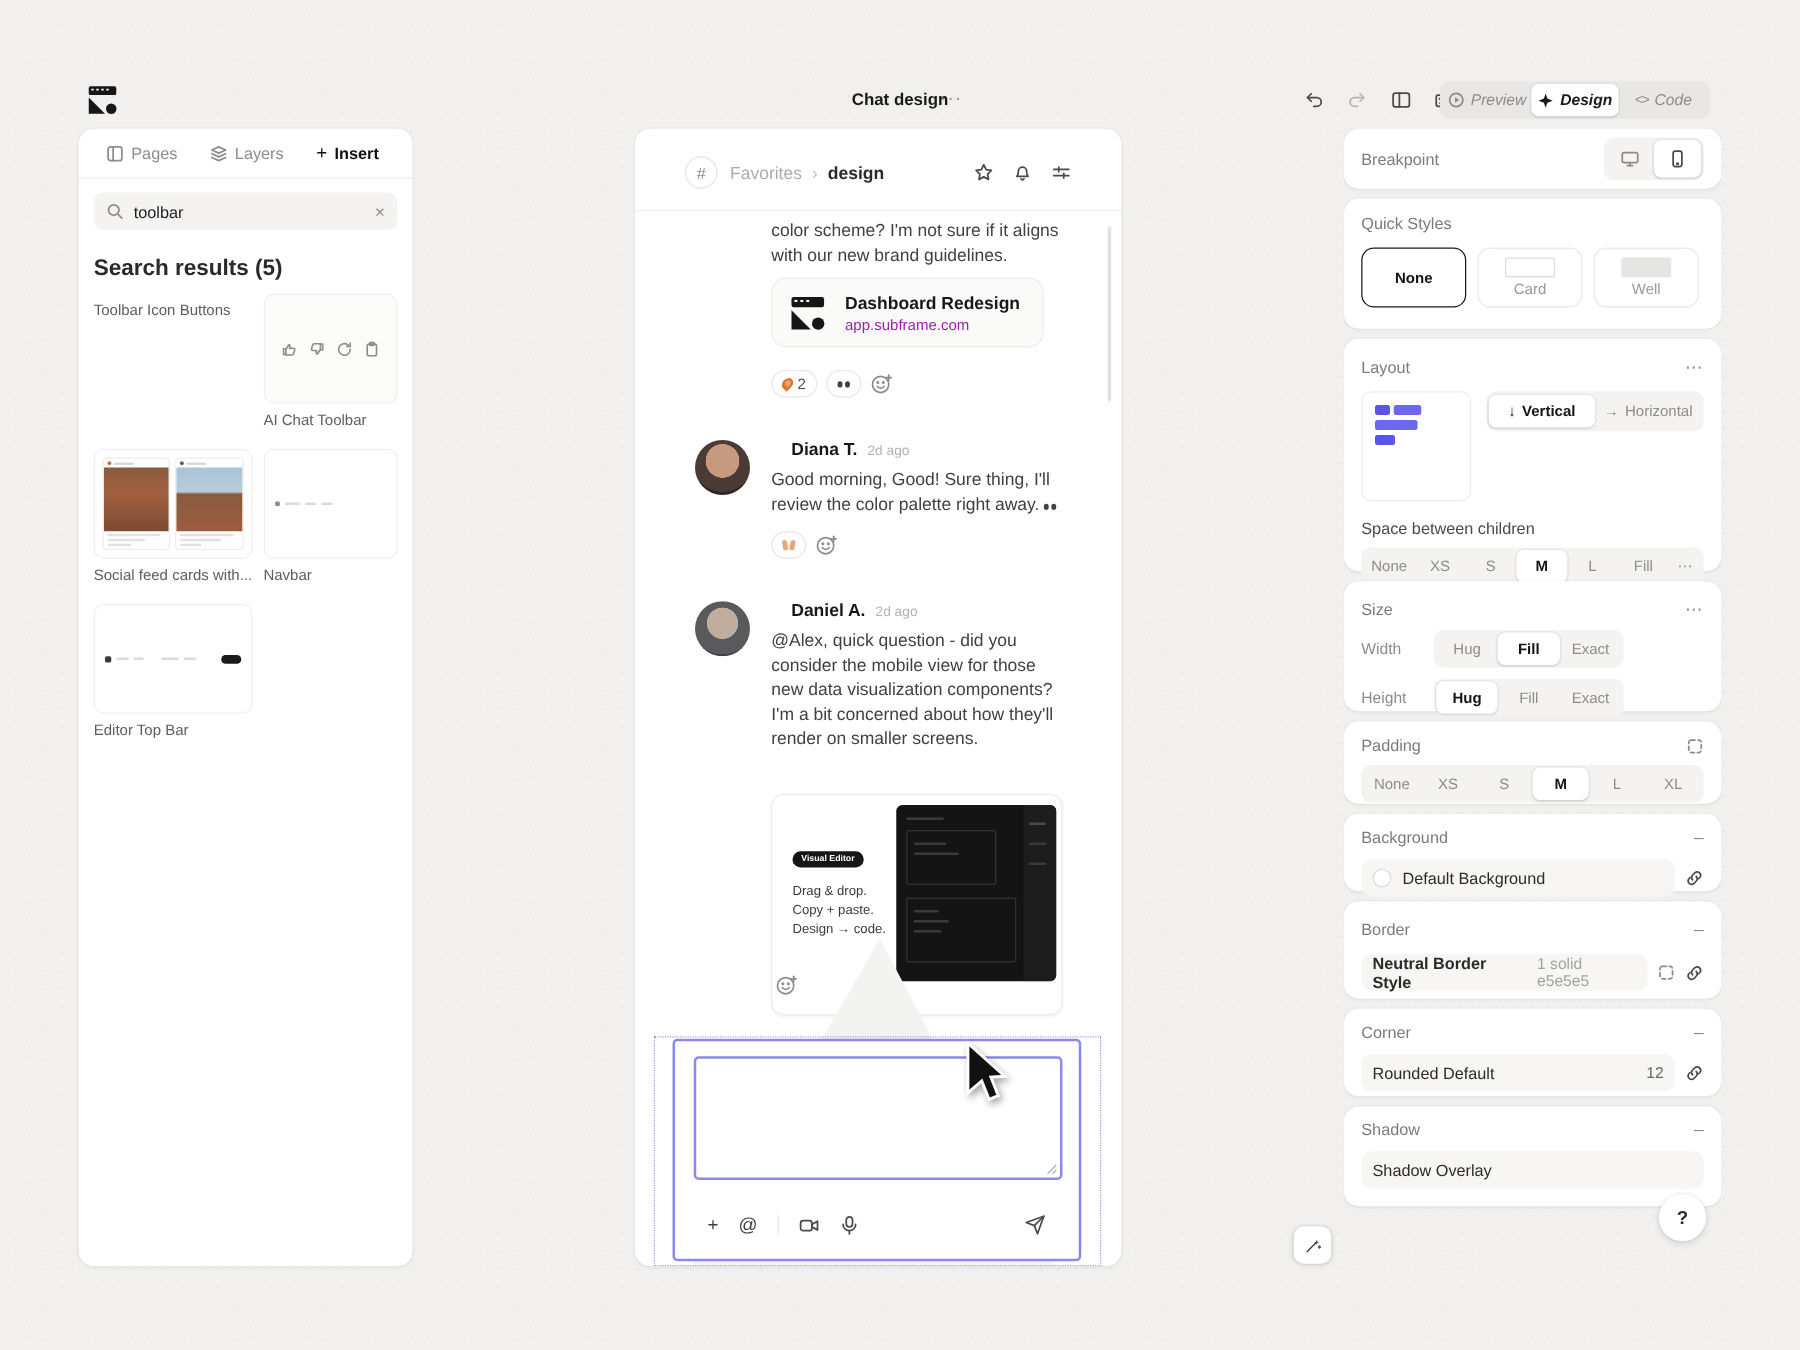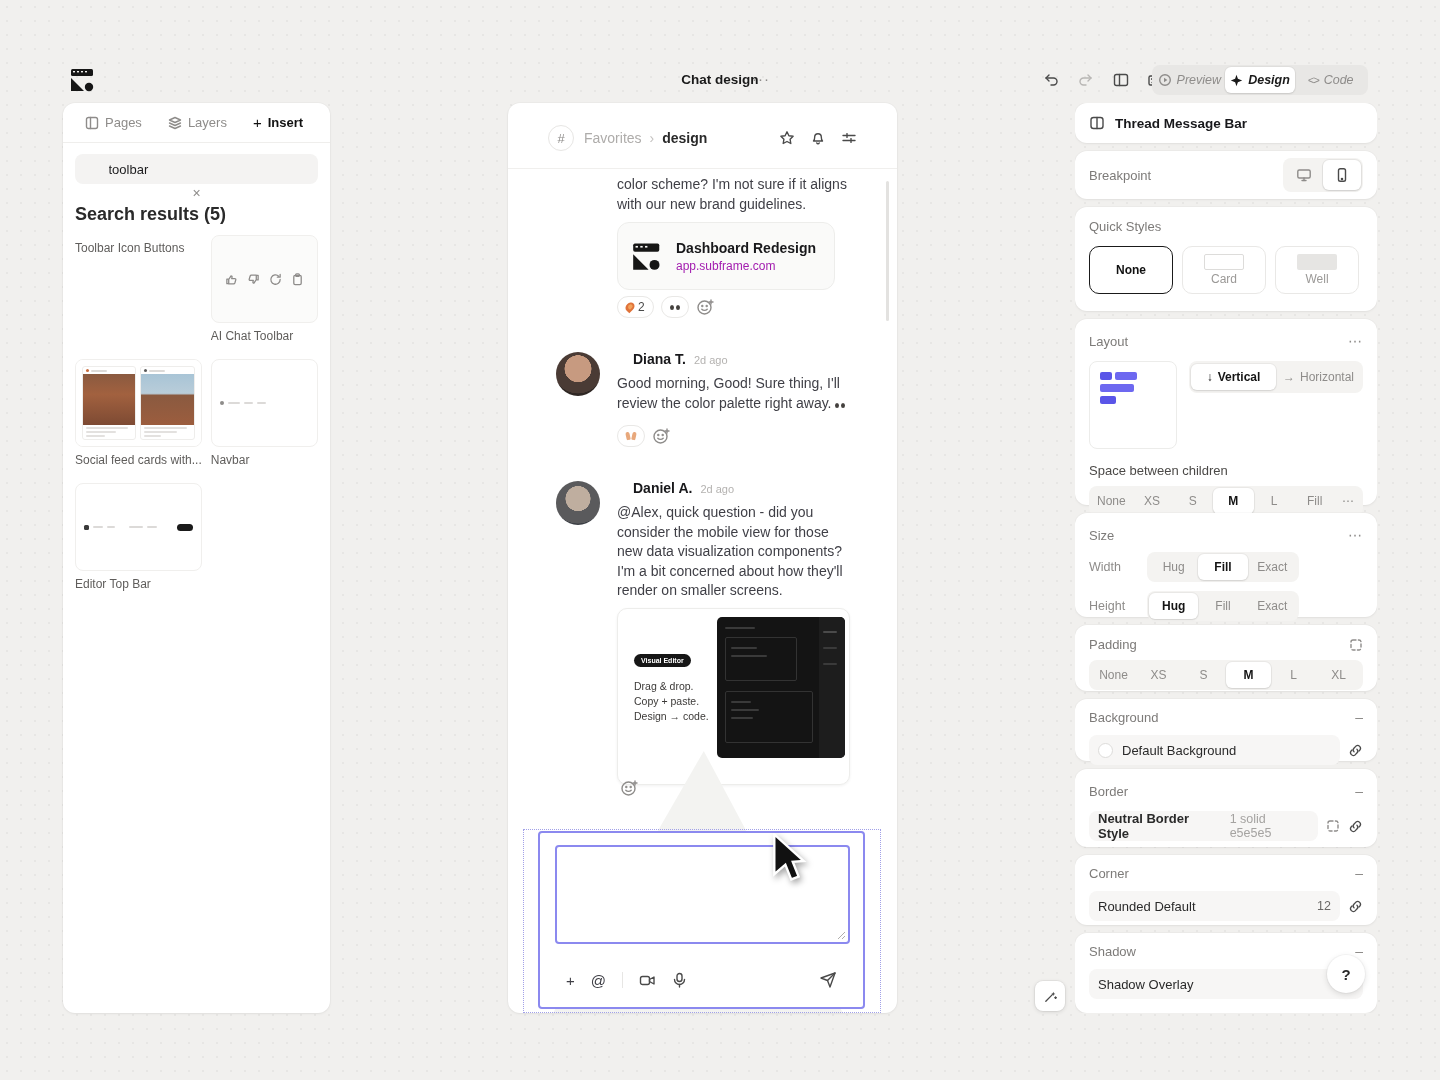--- a/index.html
+++ b/index.html
@@ -35,21 +35,21 @@
   .mode .codeglyph { font-size:11px; letter-spacing:-1px; }
 
   
   #left { left:63px; top:103px; width:267px; height:910px; overflow:hidden; }
   #left-tabs { height:40px; display:flex; align-items:center; padding:0 22px; gap:26px;
                border-bottom:1px solid #efeeec; }
   .ltab { display:flex; align-items:center; gap:6px; font-size:13px; color:#8e8c8a; }
   .ltab.active { color:#111; font-weight:bold; }
   .ltab .plus { font-size:15px; font-weight:normal; }
   #search-box { margin:11px 12px 0 12px; height:30px; background:#f4f3f2; border-radius:8px;
-                display:flex; align-items:center; padding:0 10px; gap:8px;flex-direction:column; }
+                display:flex; align-items:center; padding:0 10px; gap:8px; }
   #search-box input { border:none; outline:none; background:transparent; flex:1;
                       font-size:13px; color:#1c1c1e; font-family:"Liberation Sans",sans-serif; }
   #search-clear { color:#8e8c8a; font-size:14px; }
   #results-title { margin:20px 12px 10px 12px; font-size:18px; font-weight:bold; color:#2a2a2a; }
   #results-grid { margin:0 12px; display:grid; grid-template-columns:1fr 1fr; column-gap:9px; row-gap:16px; }
   .rcard .thumb { height:88px; background:#fbfbfa; border:1px solid #f0efed; border-radius:8px;
                   display:flex; align-items:center; justify-content:center; overflow:hidden; position:relative; }
   .rcard .rlabel { margin-top:6px; font-size:12px; color:#5f5d5b; white-space:nowrap; overflow:hidden; text-overflow:ellipsis; }
   .glyphrow { font-size:8.5px; color:#5f5d5b; letter-spacing:3px; white-space:nowrap; }
   .thumb-icons { display:flex; gap:9px; align-items:center; }
@@ -76,21 +76,21 @@
                 display:flex; align-items:center; justify-content:center; font-size:13px; color:#8e8c8a; }
   #crumb-parent { margin-left:10px; font-size:14px; color:#aeacaa; }
   #crumb-sep { margin:0 8px; font-size:14px; color:#c4c2c0; }
   #crumb-current { font-size:14px; font-weight:bold; color:#2a2a2a; }
   #crumb-icons { margin-left:auto; display:flex; gap:15px; align-items:center; }
   #canvas-divider { position:absolute; left:0; top:65px; width:100%; height:1px; background:#f0efed; }
   #canvas-scrollbar { position:absolute; right:8px; top:78px; width:3px; height:140px; background:#e3e2e0; border-radius:2px; }
 
   .msg-text { font-size:14px; line-height:19.5px; color:#3f3f46; }
   #partial-text { position:absolute; left:109px; top:72px; width:232px; }
-  #link-card { position:absolute; left:109px; top:119px; width:218px; height:68px; background:#fafaf9;
+  #link-card { position:absolute; left:109px; top:119px; width:218px; height:56px; background:#fafaf9;
                border:1px solid #ededeb; border-radius:12px; display:flex; align-items:center; padding:0 14px; gap:12px; }
   #link-title { font-size:14px; font-weight:bold; color:#18181b; }
   #link-url { font-size:12px; color:#a21caf; margin-top:3px; }
   .react-row { position:absolute; display:flex; gap:7px; align-items:center; }
   .pill { height:22px; border:1px solid #e9e8e6; border-radius:11px; background:#fff;
           display:flex; align-items:center; gap:4px; padding:0 8px; font-size:12px; color:#4a4a4a; }
   .flame { width:8px; height:10px; background:#e0733a; border-radius:0 50% 50% 50%; transform:rotate(-135deg); position:relative; }
   .flame::after { content:""; position:absolute; left:2px; top:3px; width:4px; height:5px; background:#f2a35c; border-radius:0 50% 50% 50%; }
   .eyes { display:flex; gap:2px; }
   .eyes i { width:4px; height:5px; background:#44413e; border-radius:50%; }
@@ -104,21 +104,21 @@
                    linear-gradient(180deg,#6b5c52,#a45836); }
   #avatar-daniel { left:48px; top:378px; background:radial-gradient(circle at 50% 40%, #bfae9f 0 36%, #5a5a5c 37% 72%, #3c3f45 73%),
                    linear-gradient(180deg,#8e8e90,#55606a); }
   .msg-name-row { position:absolute; display:flex; align-items:baseline; gap:8px;padding-left:16px; }
   .msg-name { font-size:14px; font-weight:bold; color:#18181b; }
   .msg-time { font-size:11px; color:#b4b2b0; }
   .msg-body { position:absolute; width:233px; }
   .inline-eyes { display:inline-flex; gap:2px; margin-left:3px; }
   .inline-eyes i { width:4px; height:5px; background:#44413e; border-radius:50%; display:inline-block; }
 
-  #attach-card { position:absolute; left:109px; top:505px; width:233px; height:177px; background:#fff;
+  #attach-card { position:absolute; left:109px; top:532px; width:233px; height:177px; background:#fff;
                  border:1px solid #ededeb; border-radius:10px; box-shadow:0 1px 3px rgba(0,0,0,0.06);
                  display:flex; overflow:hidden; }
   #attach-left { width:98px; padding:40px 0 0 16px; }
   #ve-badge { display:inline-block; background:#161616; color:#fff; font-size:7px; font-weight:bold;
               padding:3px 7px; border-radius:8px; }
   #attach-lines { margin-top:12px; font-size:10.5px; line-height:15px; color:#3c3a38; }
   #attach-shot { position:absolute; right:4px; top:8px; width:128px; height:141px; background:#141414; border-radius:5px; overflow:hidden; }
   #attach-shot .as-side { position:absolute; right:0; top:0; width:26px; height:100%; background:#1d1d1d; }
   #attach-shot .as-line { position:absolute; background:#3a3a3a; height:2px; border-radius:1px; }
   #attach-shot .as-box  { position:absolute; border:1px solid #333; border-radius:2px; }
@@ -554,27 +554,20 @@
       </div>
     </div>
 
     <svg id="cursor" viewBox="0 0 28 38">
       <polygon points="2,1 2,28 9.5,21.5 13.5,31.5 18.5,29.5 14.5,19.5 22,19" fill="#111" stroke="#fff" stroke-width="1.6"></polygon>
     </svg>
   </div>
 
   <div id="right">
 
-    <div class="icard" id="card-title">
-      <svg width="16" height="16" viewBox="0 0 16 16" class="ico">
-          <rect x="2" y="2.5" width="12" height="11" rx="2.5"></rect>
-          <line x1="8" y1="2.5" x2="8" y2="13.5"></line>
-        </svg>
-      <span class="t">Thread Message Bar</span>
-    </div>
 
     <div class="icard" id="card-bp">
       <span class="sec-head">Breakpoint</span>
       <div id="bp-ctrl">
         <div class="bp-seg">
           <svg width="16" height="16" viewBox="0 0 16 16" class="ico ico-gray">
               <rect x="1.8" y="3" width="12.4" height="8" rx="1.5"></rect>
               <line x1="6" y1="13.5" x2="10" y2="13.5"></line>
               <line x1="8" y1="11" x2="8" y2="13.5"></line>
             </svg>

